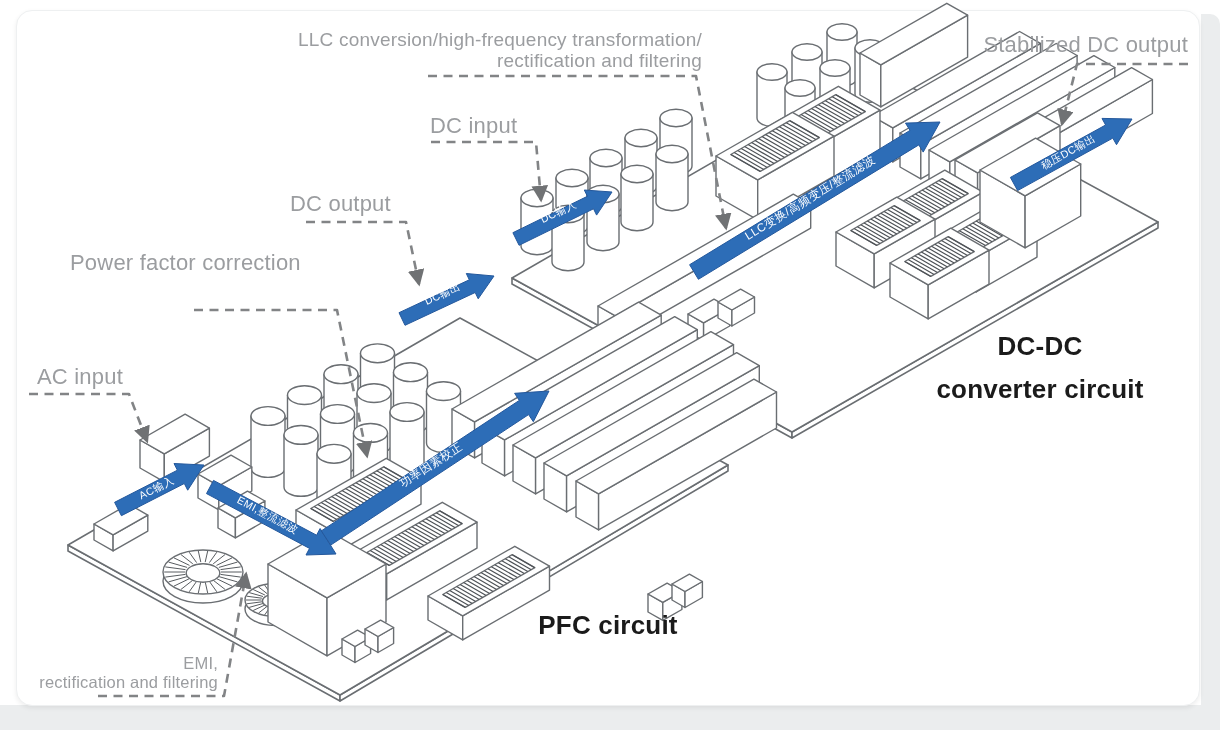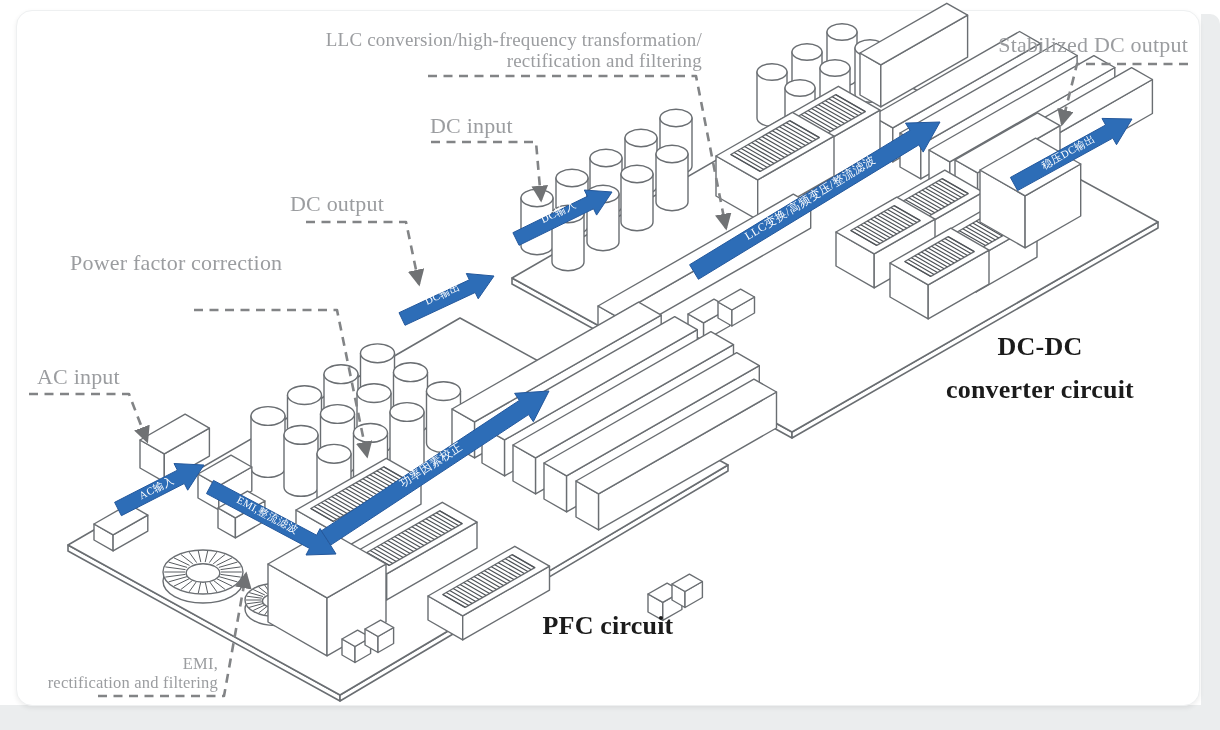--- a/index.html
+++ b/index.html
@@ -1,17 +1,17 @@
 <!DOCTYPE html>
 <html style="--blue: #2d6db7; --ln: #6a6e72; --gray: #9b9da0; --blk: #1b1b1b;"><head>
 <meta charset="utf-8">
 <style>
   html,body{margin:0;padding:0;background:#ffffff;width:1220px;height:730px;overflow:hidden;
     font-family:"Liberation Sans","DejaVu Sans",sans-serif;}
-  #stage{position:relative;width:1008px;height:730px;font-family:Liberation Serif, serif;}
+  #stage{position:relative;width:1008px;height:730px;}
   .strip{position:absolute;background:#ebedee;}
   #strip-bottom{left:0;top:705px;width:1220px;height:25px;}
   #strip-right{left:1201px;top:14px;width:19px;height:691px;border-radius:0 10px 0 0;}
   #panel{position:absolute;left:16px;top:10px;width:1182px;height:694px;background:#ffffff;
     border:1px solid #eef0f1;border-radius:16px;box-shadow:0 2px 5px rgba(0,0,0,.07);}
   svg{position:absolute;left:0;top:0;}
   .f{fill:#ffffff;stroke:var(--ln,#6a6e72);stroke-width:1.4;stroke-linejoin:round;}
   .plate{fill:#ffffff;stroke:var(--ln,#6a6e72);stroke-width:1.6;stroke-linejoin:round;}
   .hat{stroke:#585c60;stroke-width:1;fill:none;}
   .hat2{stroke:#4e5257;stroke-width:1.2;fill:none;}

